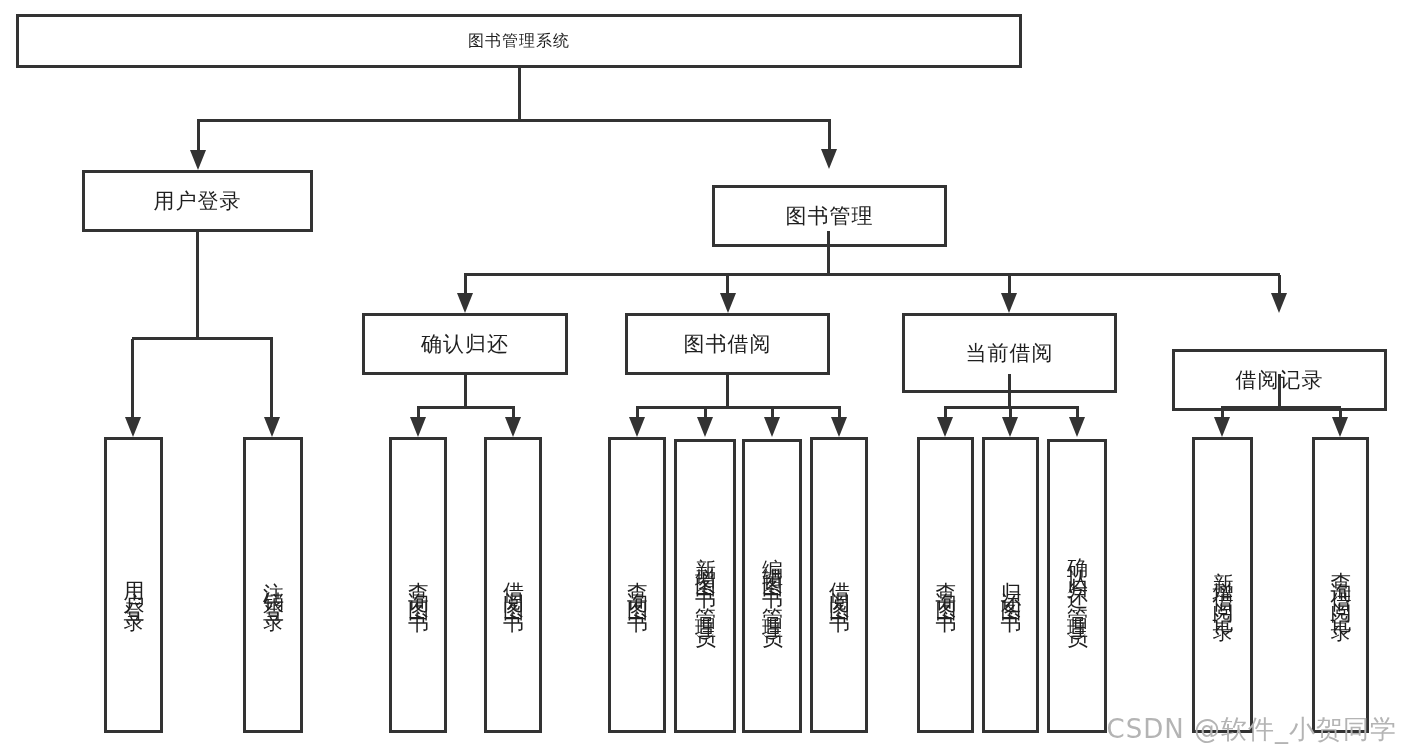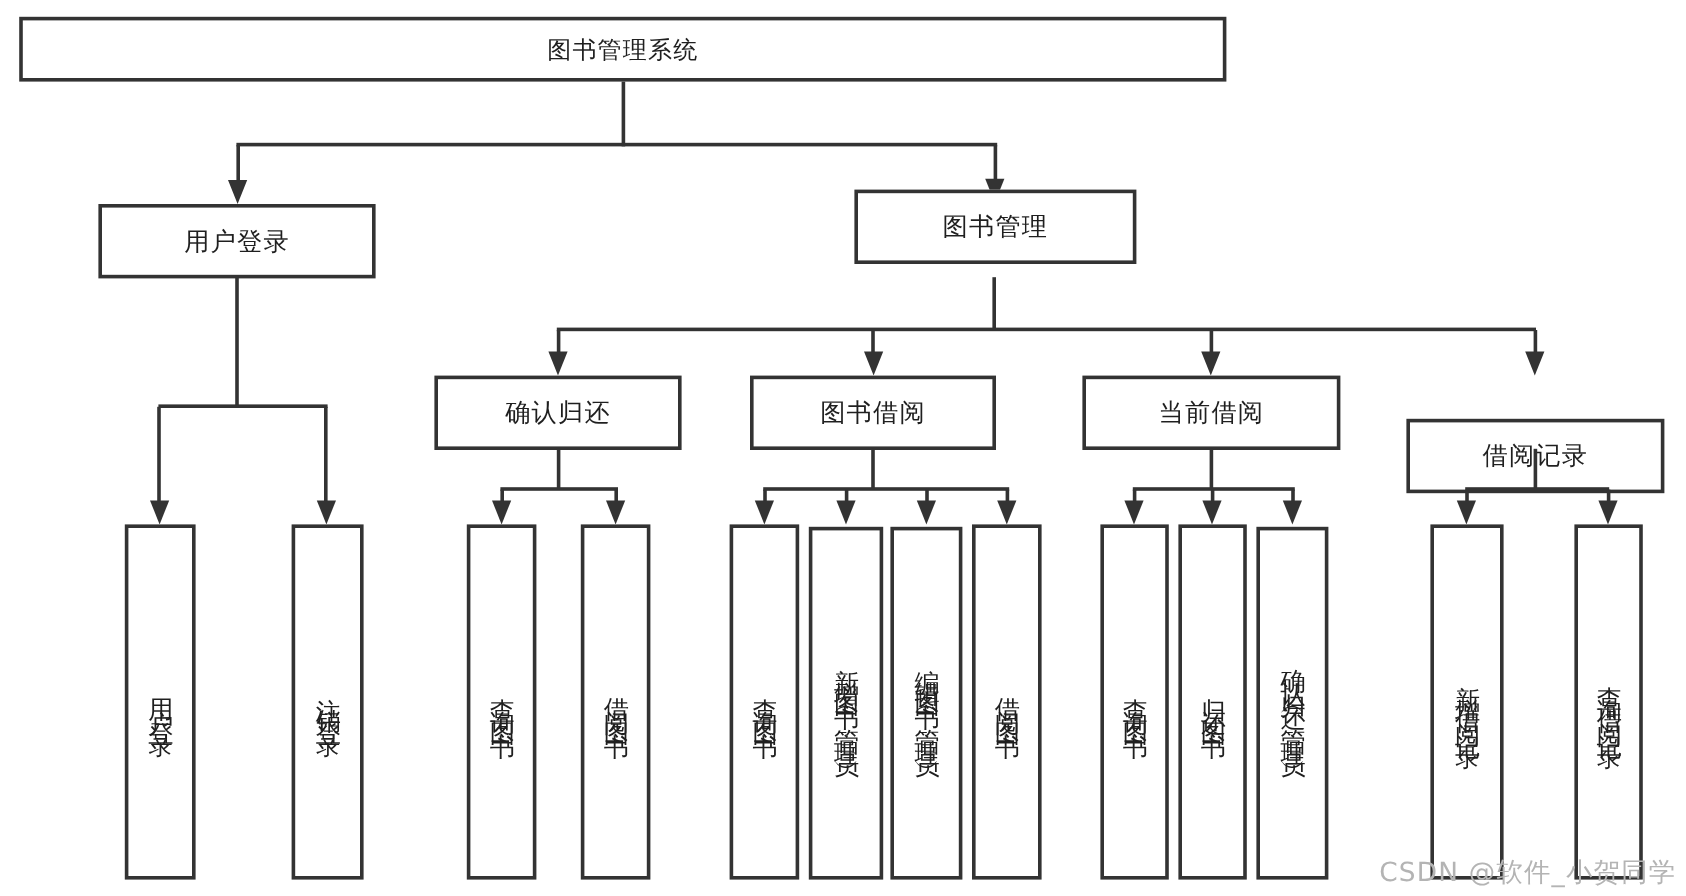--- a/index.html
+++ b/index.html
@@ -8,36 +8,36 @@
     position:relative; width:1405px; height:747px;
     background:#ffffff; overflow:hidden;
     font-family:"DejaVu Sans", sans-serif;
     color:#1f1f1f;
   }
   .box {
     position:absolute; border:3px solid #333333; background:#ffffff;
     display:flex; align-items:center; justify-content:center;
     font-size:21px; color:#1f1f1f; letter-spacing:1px;
   }
-  .root-box { font-size:20px;justify-content:center; }
+  .root-box { font-size:16px;justify-content:center; }
   .vbox .vtext {
     writing-mode:vertical-rl; text-orientation:mixed;
     letter-spacing:10px; font-size:21px; line-height:1.1;
     white-space:nowrap;
   }
   .vl { position:absolute; width:3px; background:#333333; }
   .hl { position:absolute; height:3px; background:#333333; }
   .ah {
     position:absolute; width:0; height:0;
     border-left:8px solid transparent; border-right:8px solid transparent;
     border-top:20px solid #333333;
   }
   .watermark {
     position:absolute; top:712px; right:8px; z-index:10;
-    font-size:22px; color:#b4b4b4; letter-spacing:1px;
+    font-size:26px; color:#b4b4b4; letter-spacing:1px;
     font-family:"DejaVu Sans", sans-serif;
   }
 </style>
 </head>
 <body>
 
 <div id="stage">
 
   <div class="box root-box" style="left:16px; top:14px; width:1006px; height:54px;">
     <span>图书管理系统</span>
@@ -46,21 +46,21 @@
   <div class="vl" style="left:518px; top:68px; height:54px;"></div>
   <div class="hl" style="left:197px; top:119px; width:634px;"></div>
   <div class="vl" style="left:197px; top:121px; height:31px;"></div>
   <div class="ah" style="left:190px; top:150px;"></div>
   <div class="vl" style="left:828px; top:121px; height:31px;"></div>
   <div class="ah" style="left:821px; top:149px;"></div>
 
   <div class="box" style="left:82px; top:170px; width:231px; height:62px;">
     <span>用户登录</span>
   </div>
-  <div class="box" style="left:712px; top:158px; width:235px; height:62px;">
+  <div class="box" style="left:712px; top:185px; width:235px; height:62px;">
     <span>图书管理</span>
   </div>
 
   <div class="vl" style="left:196px; top:231px; height:107px;"></div>
   <div class="hl" style="left:132px; top:337px; width:141px;"></div>
   <div class="vl" style="left:131px; top:339px; height:79px;"></div>
   <div class="ah" style="left:125px; top:417px;"></div>
   <div class="vl" style="left:270px; top:339px; height:79px;"></div>
   <div class="ah" style="left:264px; top:417px;"></div>
 
@@ -74,21 +74,21 @@
   <div class="ah" style="left:1001px; top:293px;"></div>
   <div class="vl" style="left:1278px; top:275px; height:20px;"></div>
   <div class="ah" style="left:1271px; top:293px;"></div>
 
   <div class="box" style="left:362px; top:313px; width:206px; height:62px;">
     <span>确认归还</span>
   </div>
   <div class="box" style="left:625px; top:313px; width:205px; height:62px;">
     <span>图书借阅</span>
   </div>
-  <div class="box" style="left:902px; top:313px; width:215px; height:62px;">
+  <div class="box" style="left:902px; top:313px; width:215px; height:80px;">
     <span>当前借阅</span>
   </div>
   <div class="box" style="left:1172px; top:313px; width:215px; height:62px;margin-top:36px;">
     <span>借阅记录</span>
   </div>
 
   <div class="vl" style="left:464px; top:374px; height:34px;"></div>
   <div class="vl" style="left:726px; top:374px; height:34px;"></div>
   <div class="vl" style="left:1008px; top:374px; height:34px;"></div>
   <div class="vl" style="left:1278px; top:374px; height:34px;"></div>

